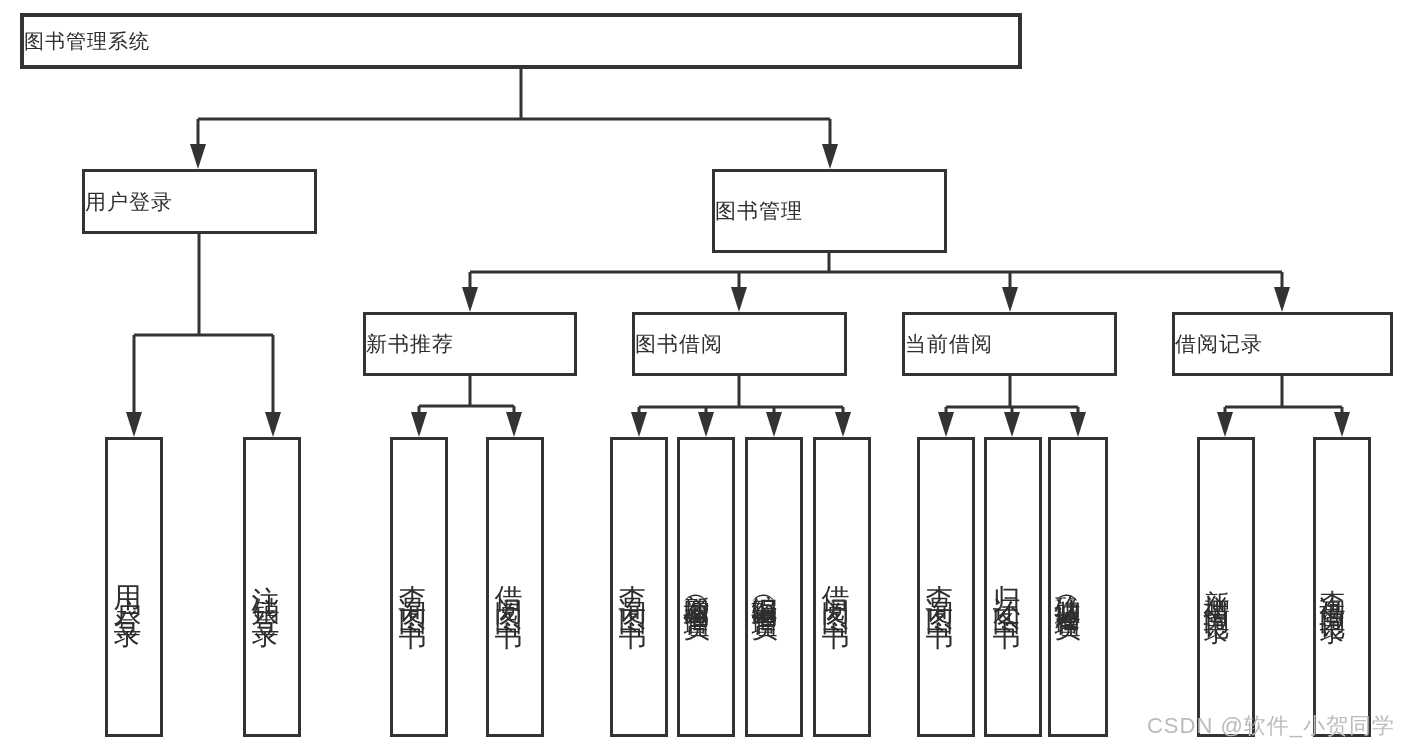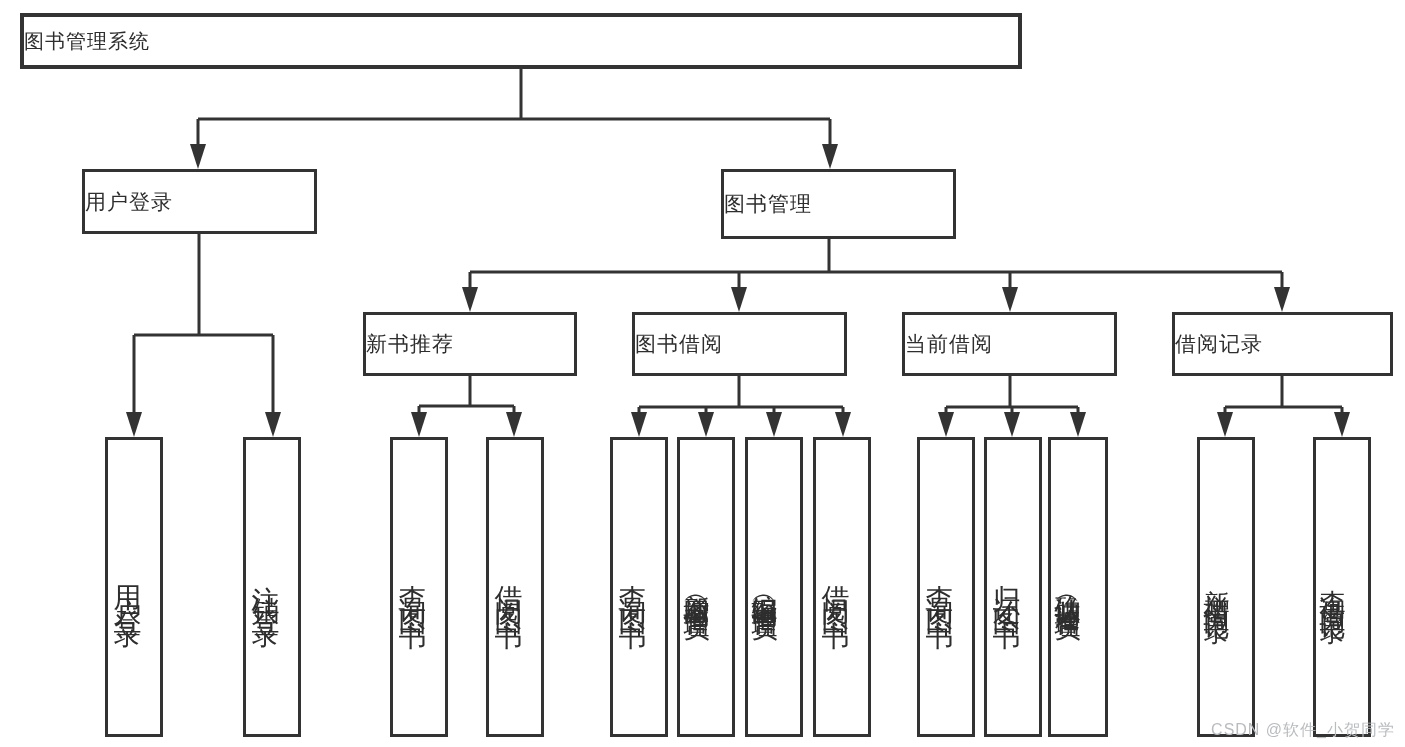--- a/index.html
+++ b/index.html
@@ -19,41 +19,41 @@
   .connectors polygon{fill:var(--line);stroke:none;}
   .node{
     position:absolute;border:3px solid var(--line);background:#ffffff;
     display:flex;align-items:center;
     color:var(--text);
   }
   .hnode span{font-size:21px;letter-spacing:1px;white-space:nowrap;}
   .n-root{left:20px;top:13px;width:1002px;height:56px;border-width:4px;}
   .n-root span{font-size:20px;}
   .n-user{left:82px;top:169px;width:235px;height:65px;}
-  .n-book{left:712px;top:169px;width:235px;height:70px;margin-left:9px;}
+  .n-book{left:712px;top:169px;width:235px;height:84px;}
   .n-rec{left:363px;top:312px;width:214px;height:64px;}
   .n-bor{left:632px;top:312px;width:215px;height:64px;}
   .n-cur{left:902px;top:312px;width:215px;height:64px;}
   .n-log{left:1172px;top:312px;width:221px;height:64px;}
   .leaf{top:437px;height:300px;width:58px;}
   .vlabel{
     writing-mode:vertical-rl;text-orientation:mixed;
     white-space:nowrap;
   }
   .vt4{font-size:28px;letter-spacing:12px;}
   .vt6{font-size:26px;letter-spacing:6px;}
   .vt9{font-size:26px;letter-spacing:3px;}
   .x-l1a{left:105px;} .x-l1b{left:243px;}
   .x-r1{left:390px;}  .x-r2{left:486px;}
   .x-b1{left:610px;}  .x-b2{left:677px;} .x-b3{left:745px;} .x-b4{left:813px;}
   .x-c1{left:917px;}  .x-c2{left:984px;} .x-c3{left:1048px;width:60px;}
   .x-g1{left:1197px;} .x-g2{left:1313px;}
   .watermark{
     position:absolute;right:10px;bottom:6px;
-    font-size:16px;color:var(--wm);letter-spacing:1px;white-space:nowrap;
+    font-size:22px;color:var(--wm);letter-spacing:1px;white-space:nowrap;
   }
 </style>
 </head>
 <body>
 
 <div class="stage">
 
   <svg class="connectors" viewBox="0 0 1405 747">
     <g>
       <path d="M521 69 V119 M198 119 H830 M198 119 V146 M830 119 V146"></path>

